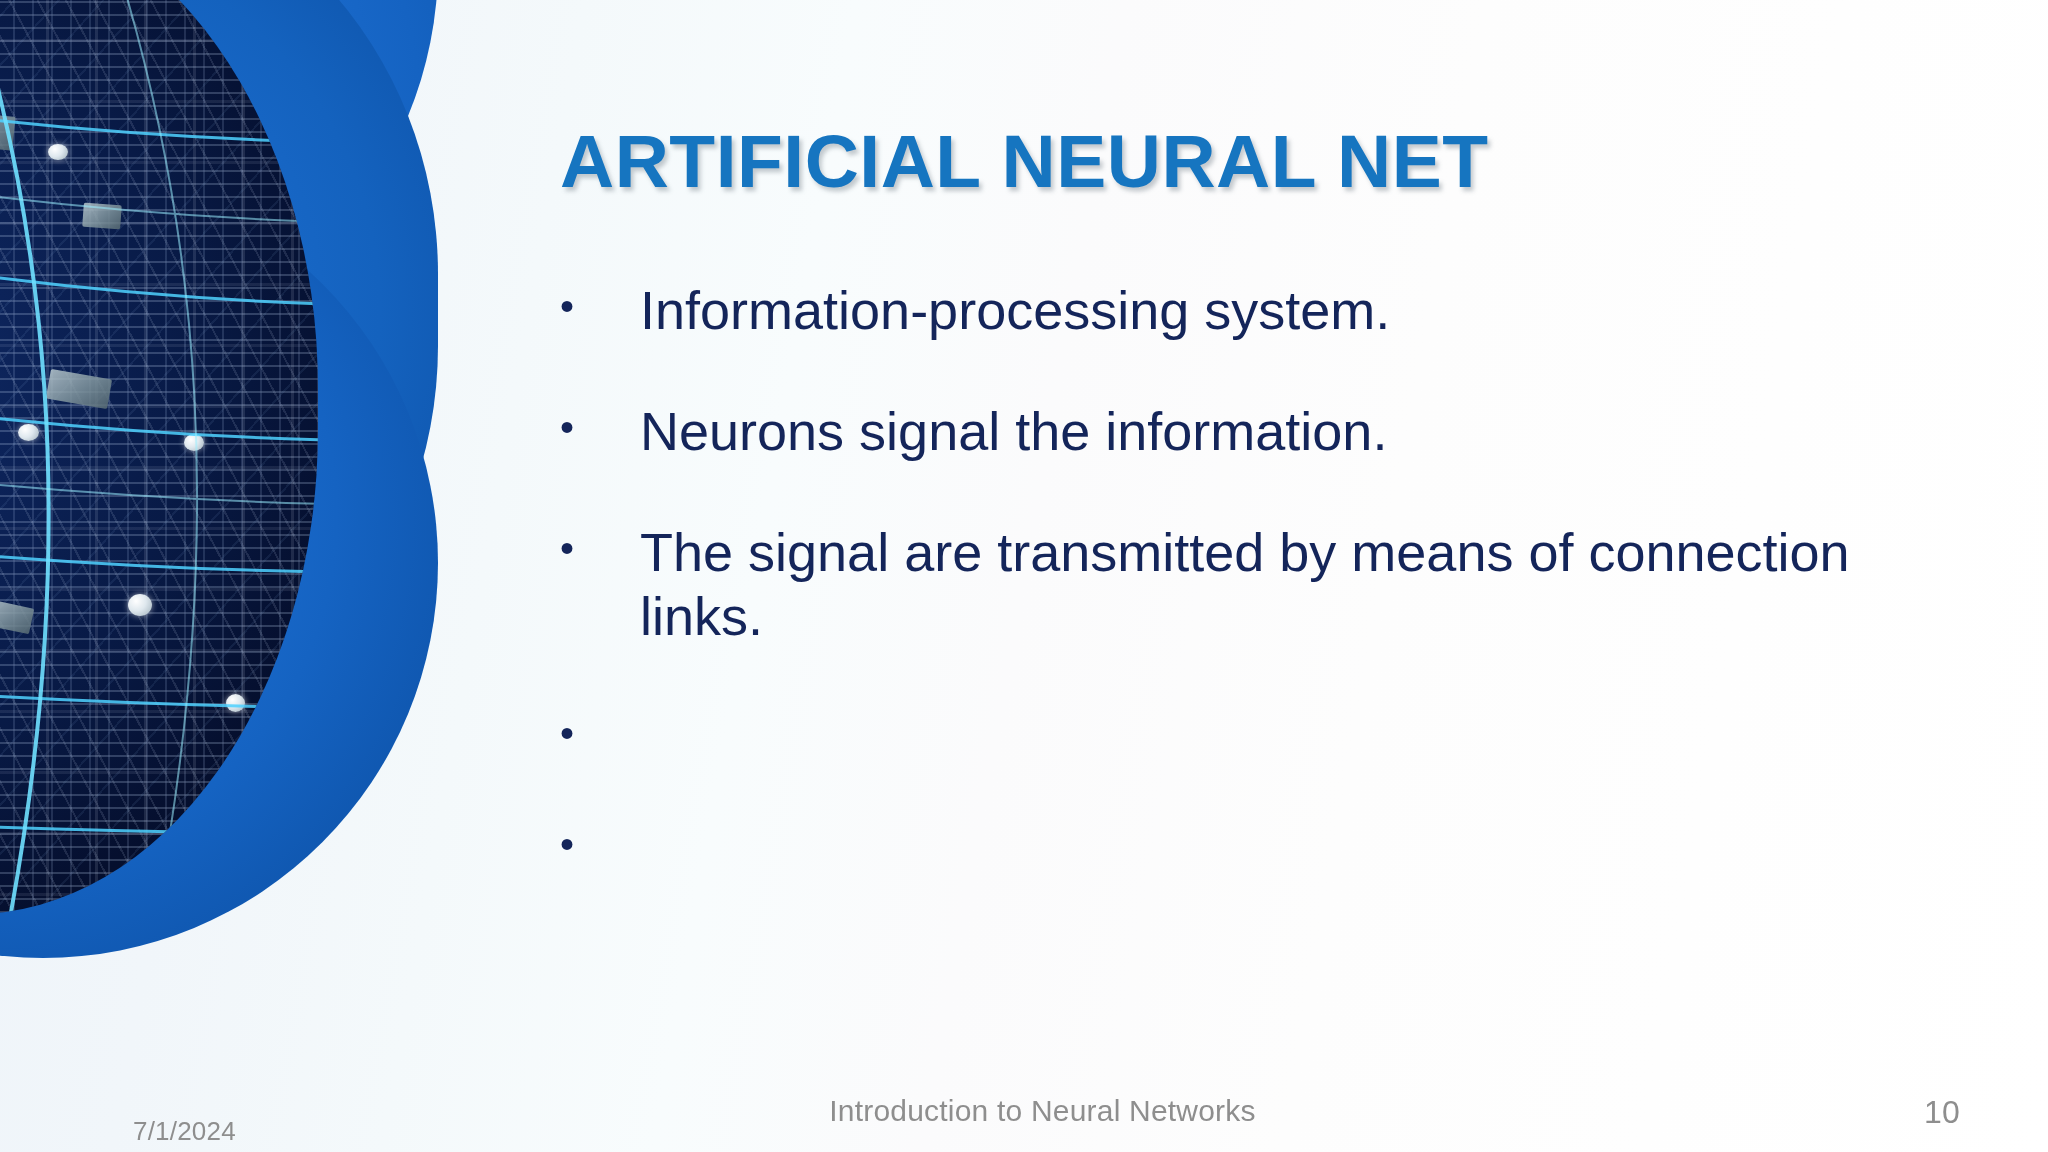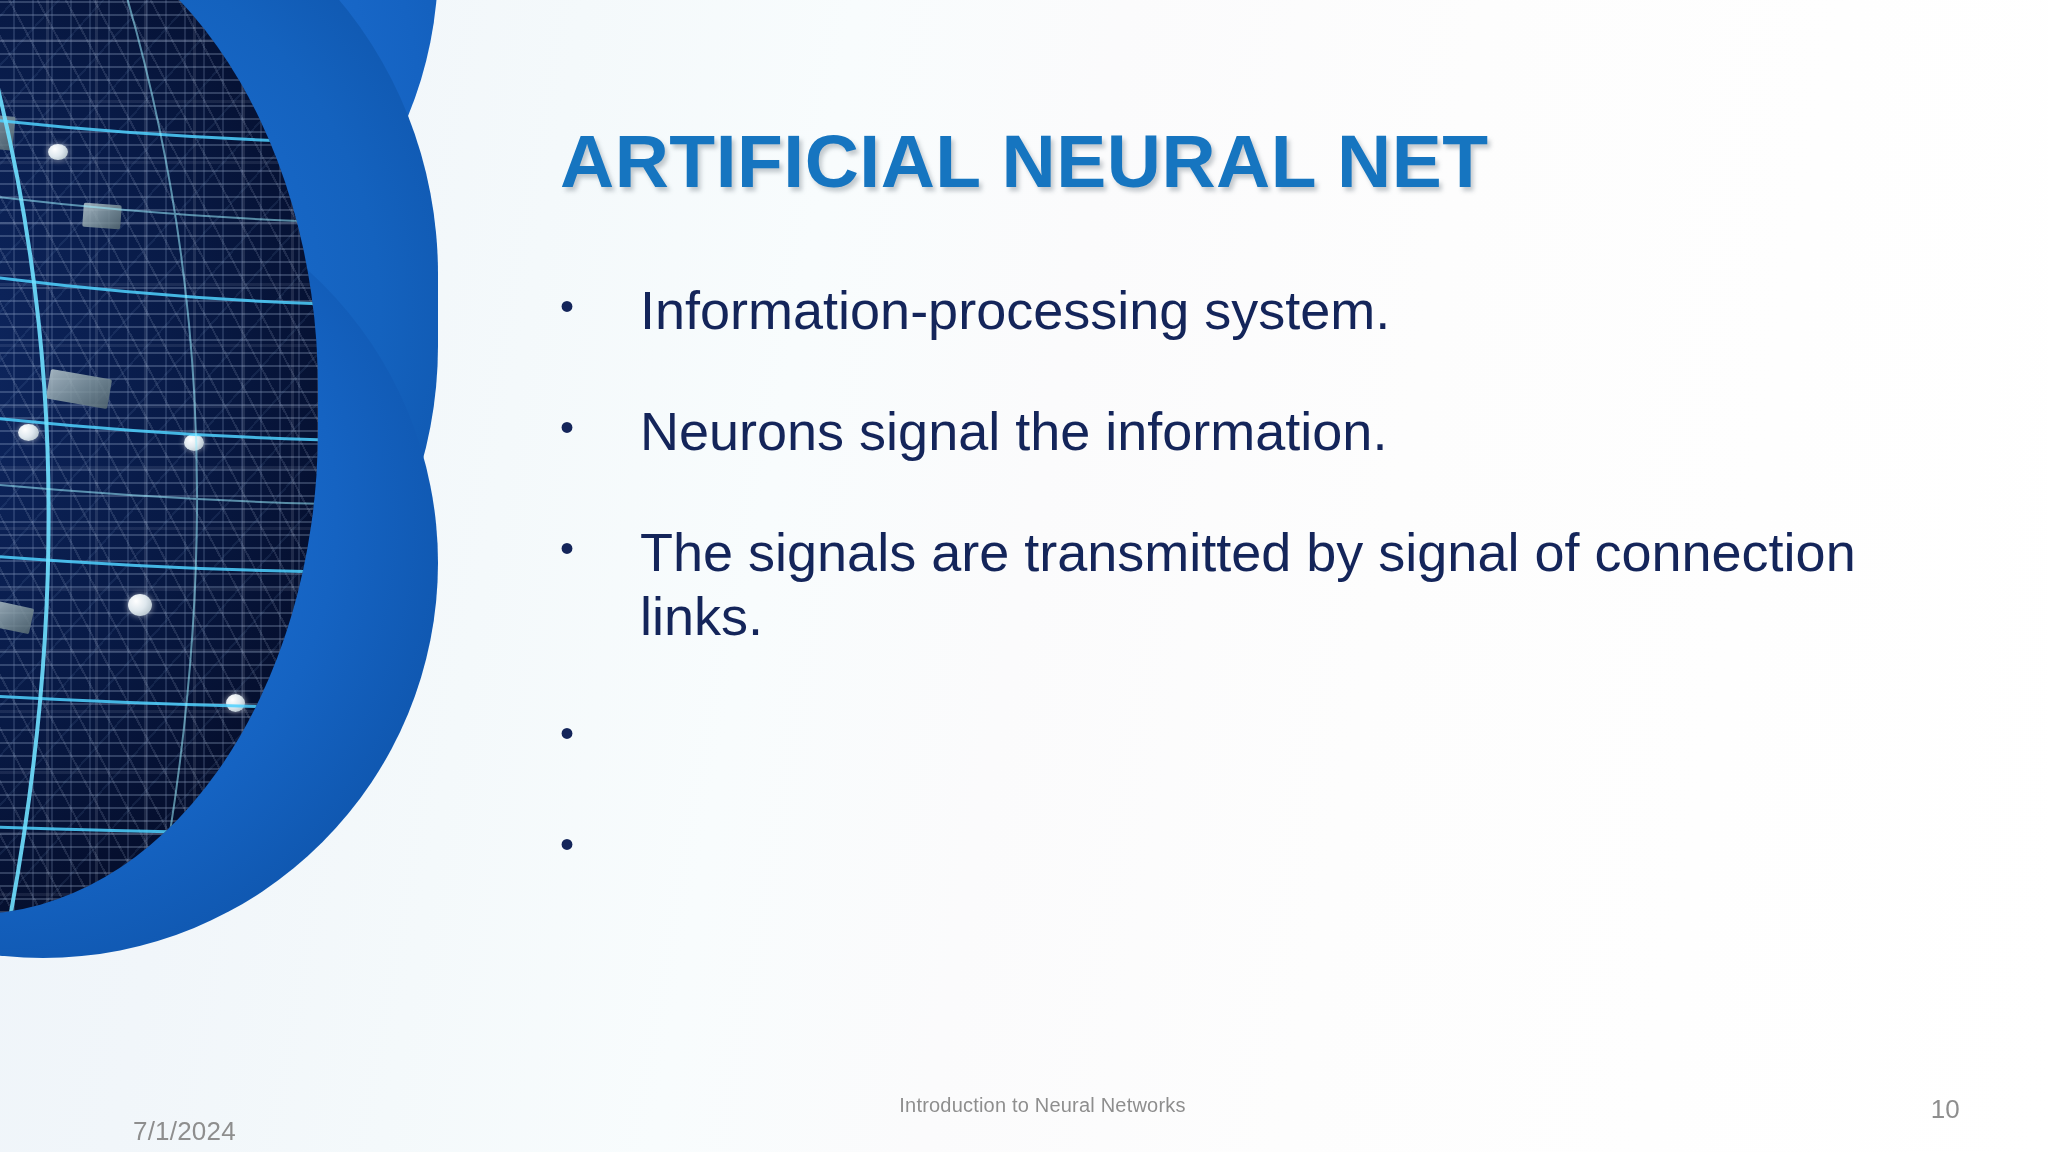--- a/index.html
+++ b/index.html
@@ -223,30 +223,30 @@
     color: #8e8e8e;
     letter-spacing: .2px;
     margin-left: 9px;
   }
   .footer-center {
     position: absolute;
     left: 0;
     right: 0;
     top: 1094px;
     text-align: center;
-    font-size: 20px;
+    font-size: 30px;
     color: #8e8e8e;
     letter-spacing: .2px;
     margin-left: 37px;
   }
   .footer-page {
     position: absolute;
     right: 88px;
     top: 1094px;
-    font-size: 26px;
+    font-size: 32px;
     color: #8e8e8e;
     letter-spacing: .2px;
   }
 </style>
 </head>
 <body>
 
 <div id="slide">
 
   <div class="art-wrap">
@@ -312,21 +312,21 @@
       <span class="bullet-text">Information-processing system.</span>
     </div>
 
     <div class="bullet-row">
       <span class="bullet-dot">•</span>
       <span class="bullet-text">Neurons signal the information.</span>
     </div>
 
     <div class="bullet-row">
       <span class="bullet-dot">•</span>
-      <span class="bullet-text">The signals are transmitted by signal of connection links.</span>
+      <span class="bullet-text">The signal are transmitted by means of connection links.</span>
     </div>
 
     <div class="bullet-row">
       <span class="bullet-dot">•</span>
     </div>
 
     <div class="bullet-row">
       <span class="bullet-dot">•</span>
     </div>
 

